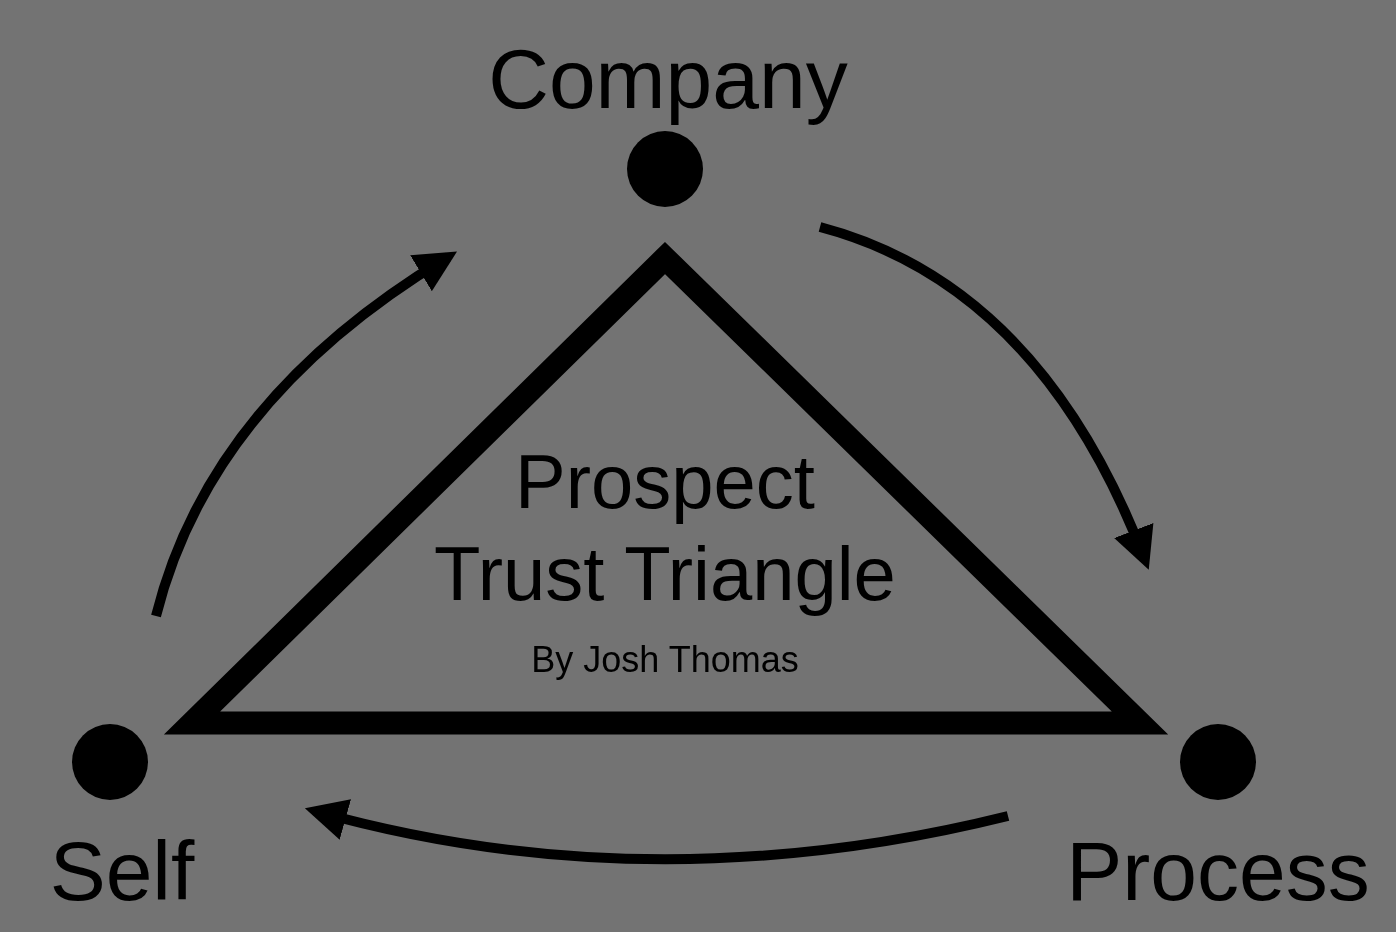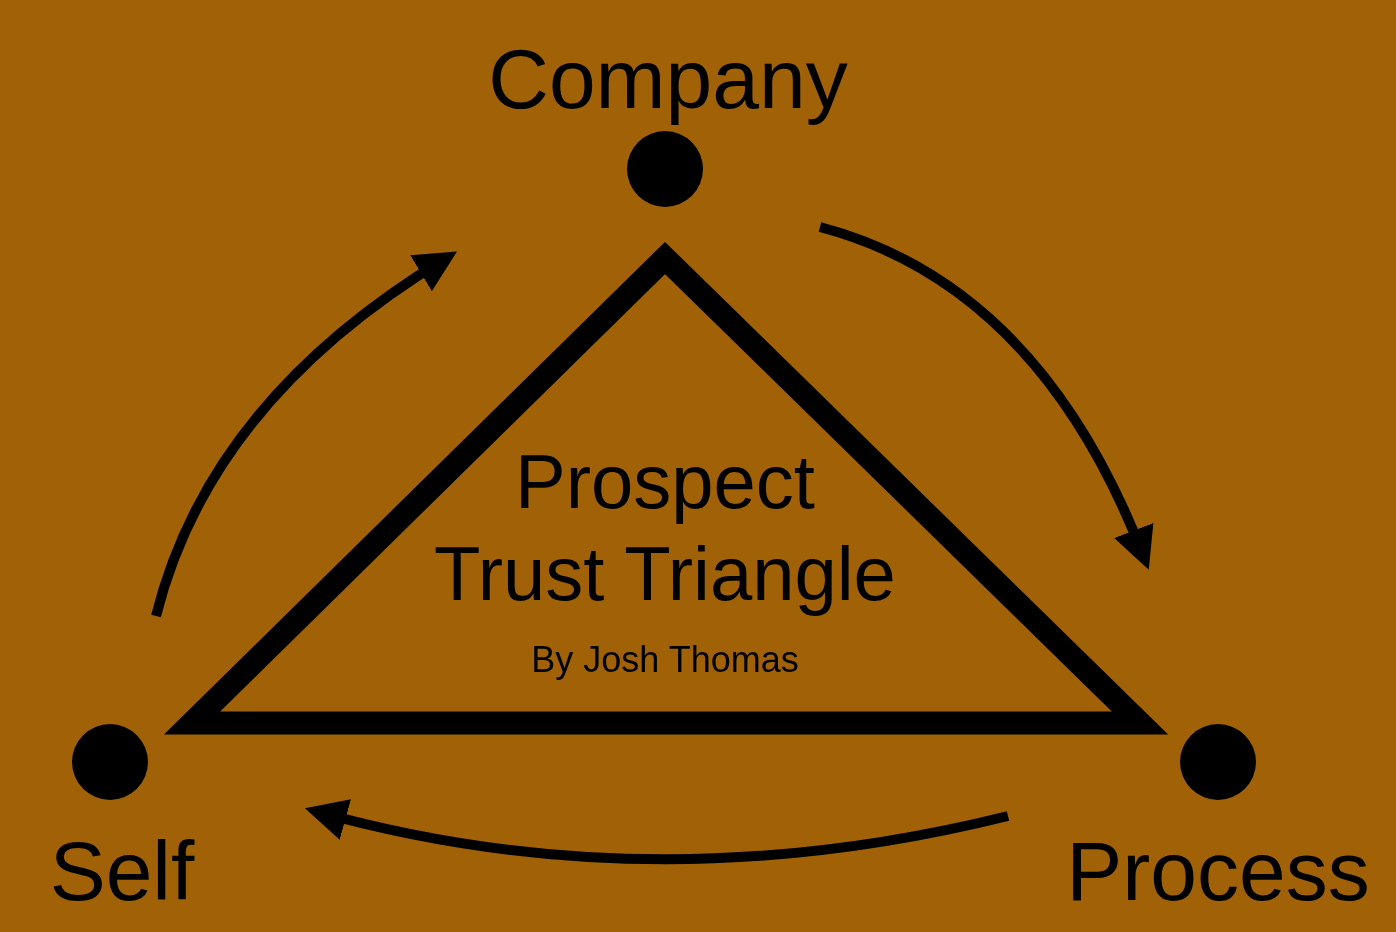--- a/index.html
+++ b/index.html
@@ -4,21 +4,21 @@
 <style>
   html, body {
     margin: 0;
     padding: 0;
     background: #ffffff;
   }
   .canvas {
     position: relative;
     width: 1396px;
     height: 932px;
-    background: #a16207;
+    background: #737373;
     overflow: hidden;
     font-family: "Liberation Sans", sans-serif;
   }
   svg { display: block; }
   .node-label {
     font-family: "Liberation Sans", sans-serif;
     font-size: 84px;
     fill: #000000;
   }
   .title-text {

